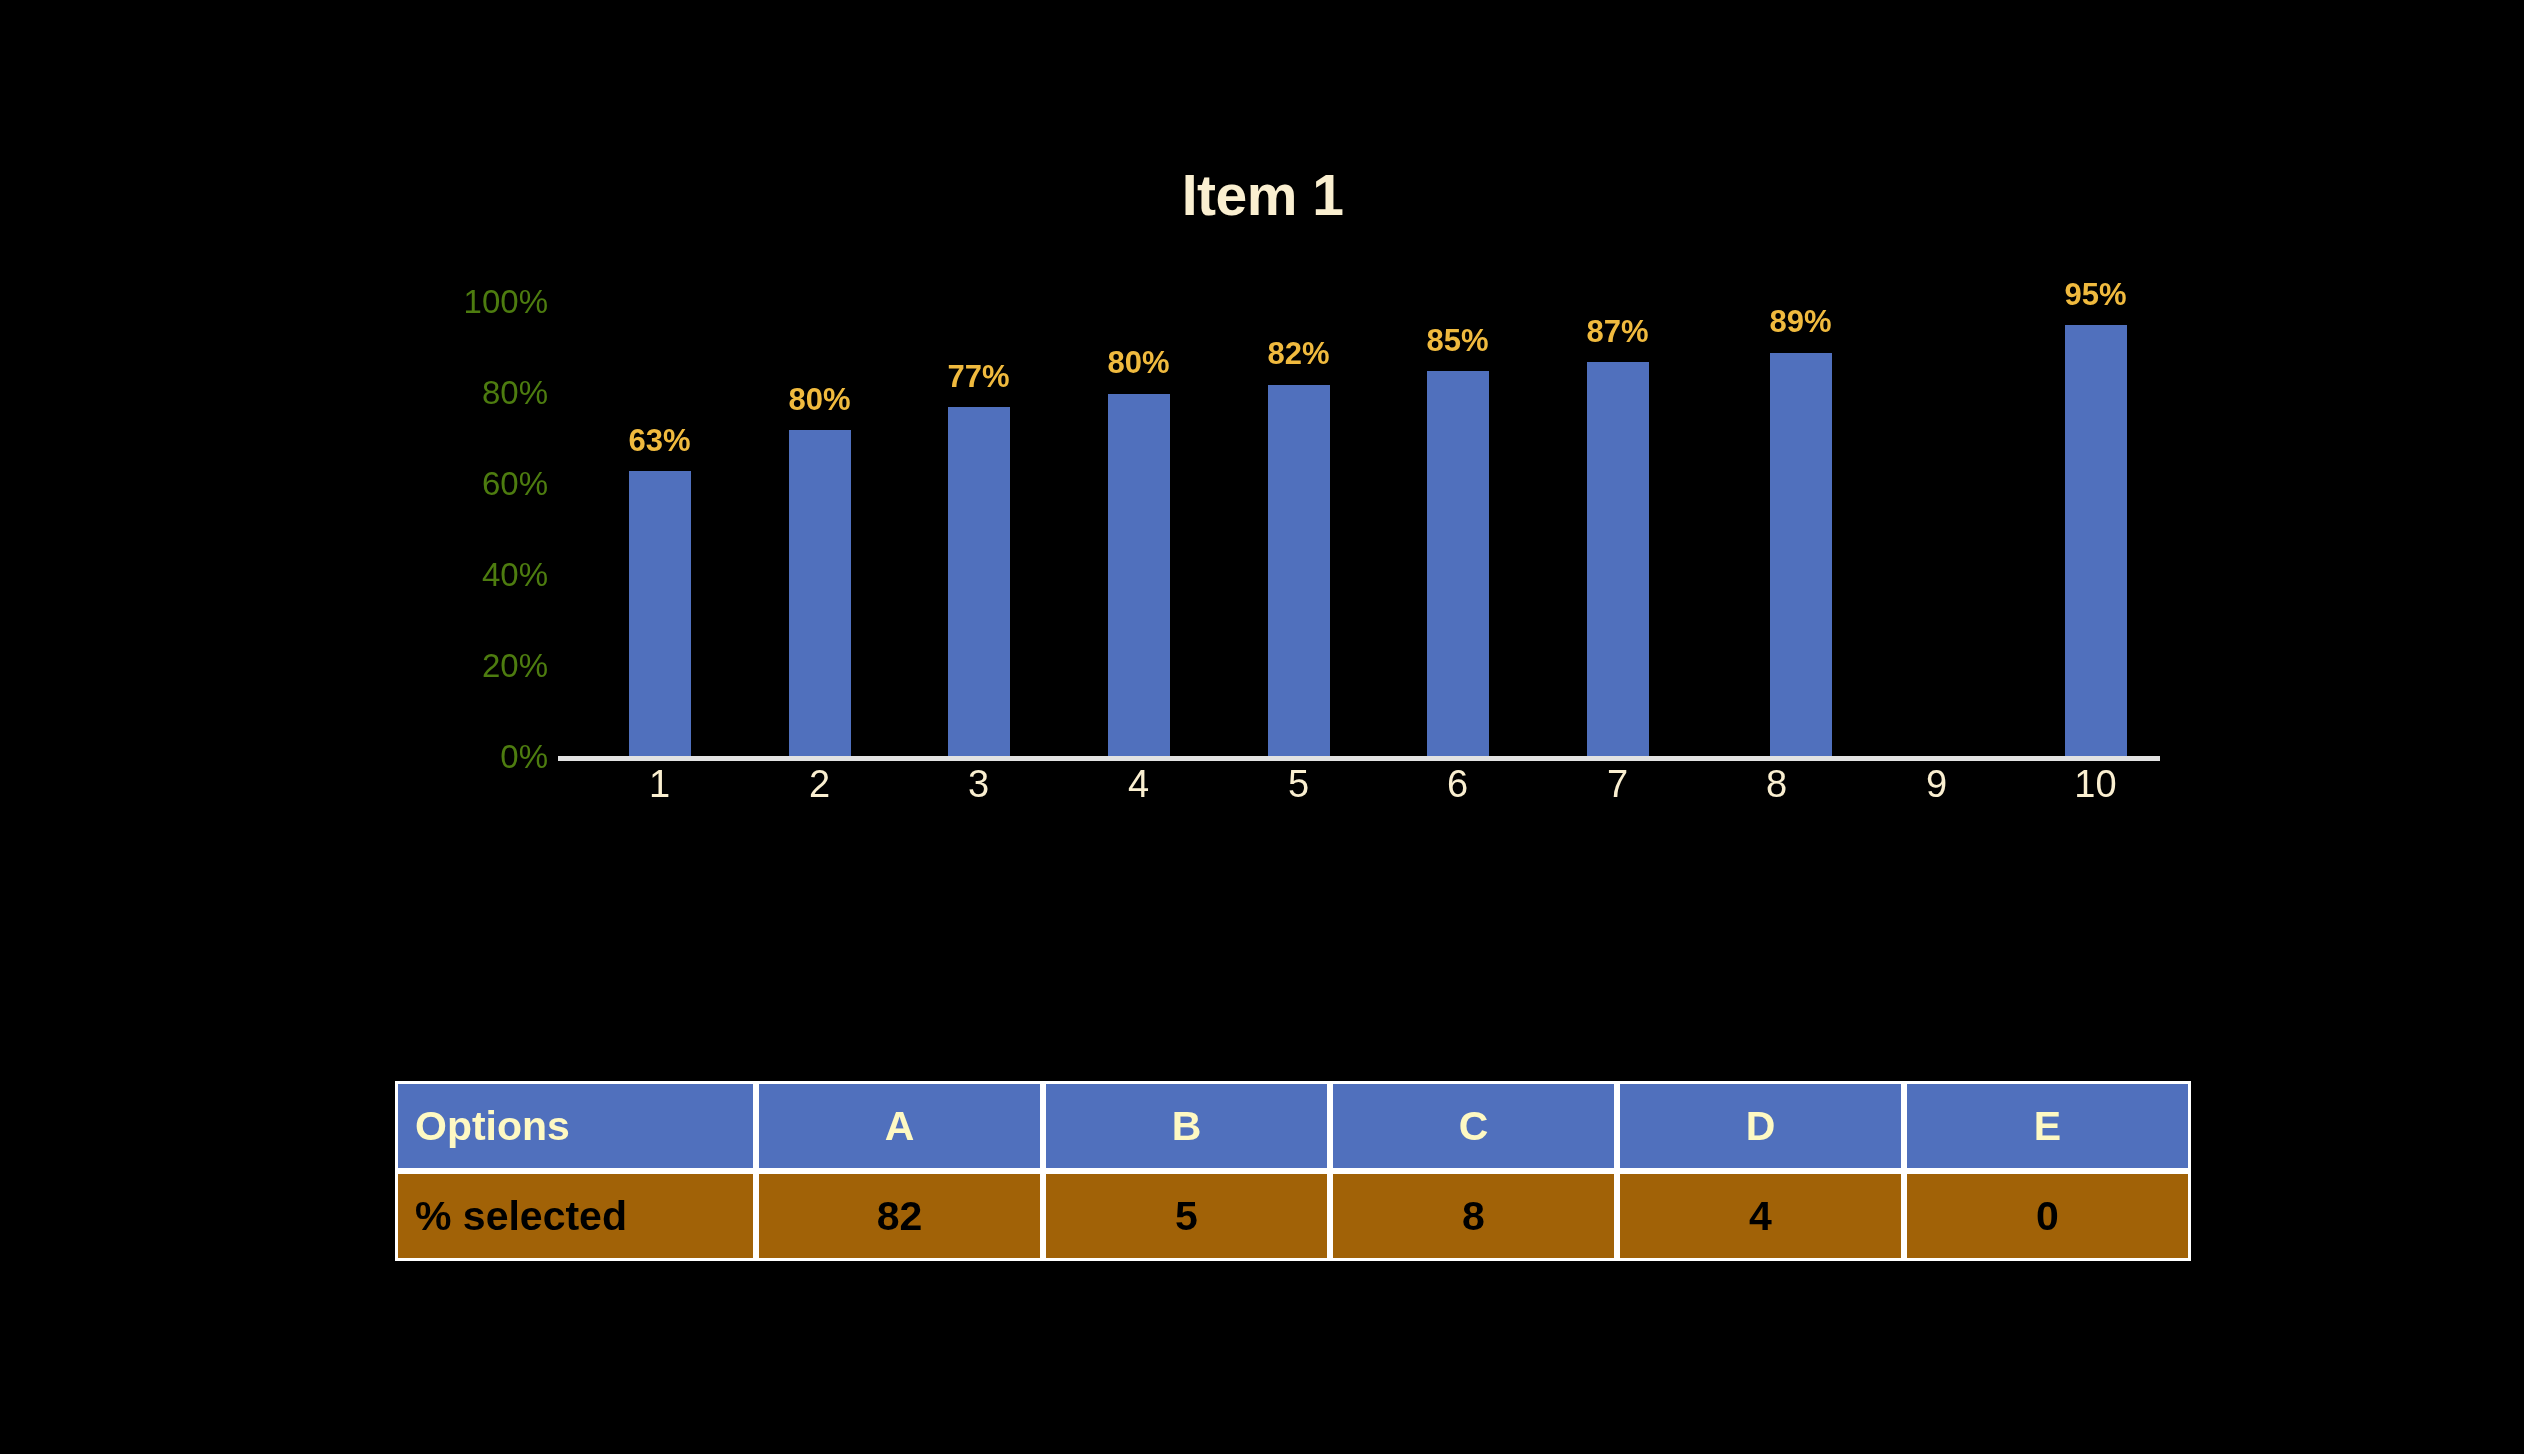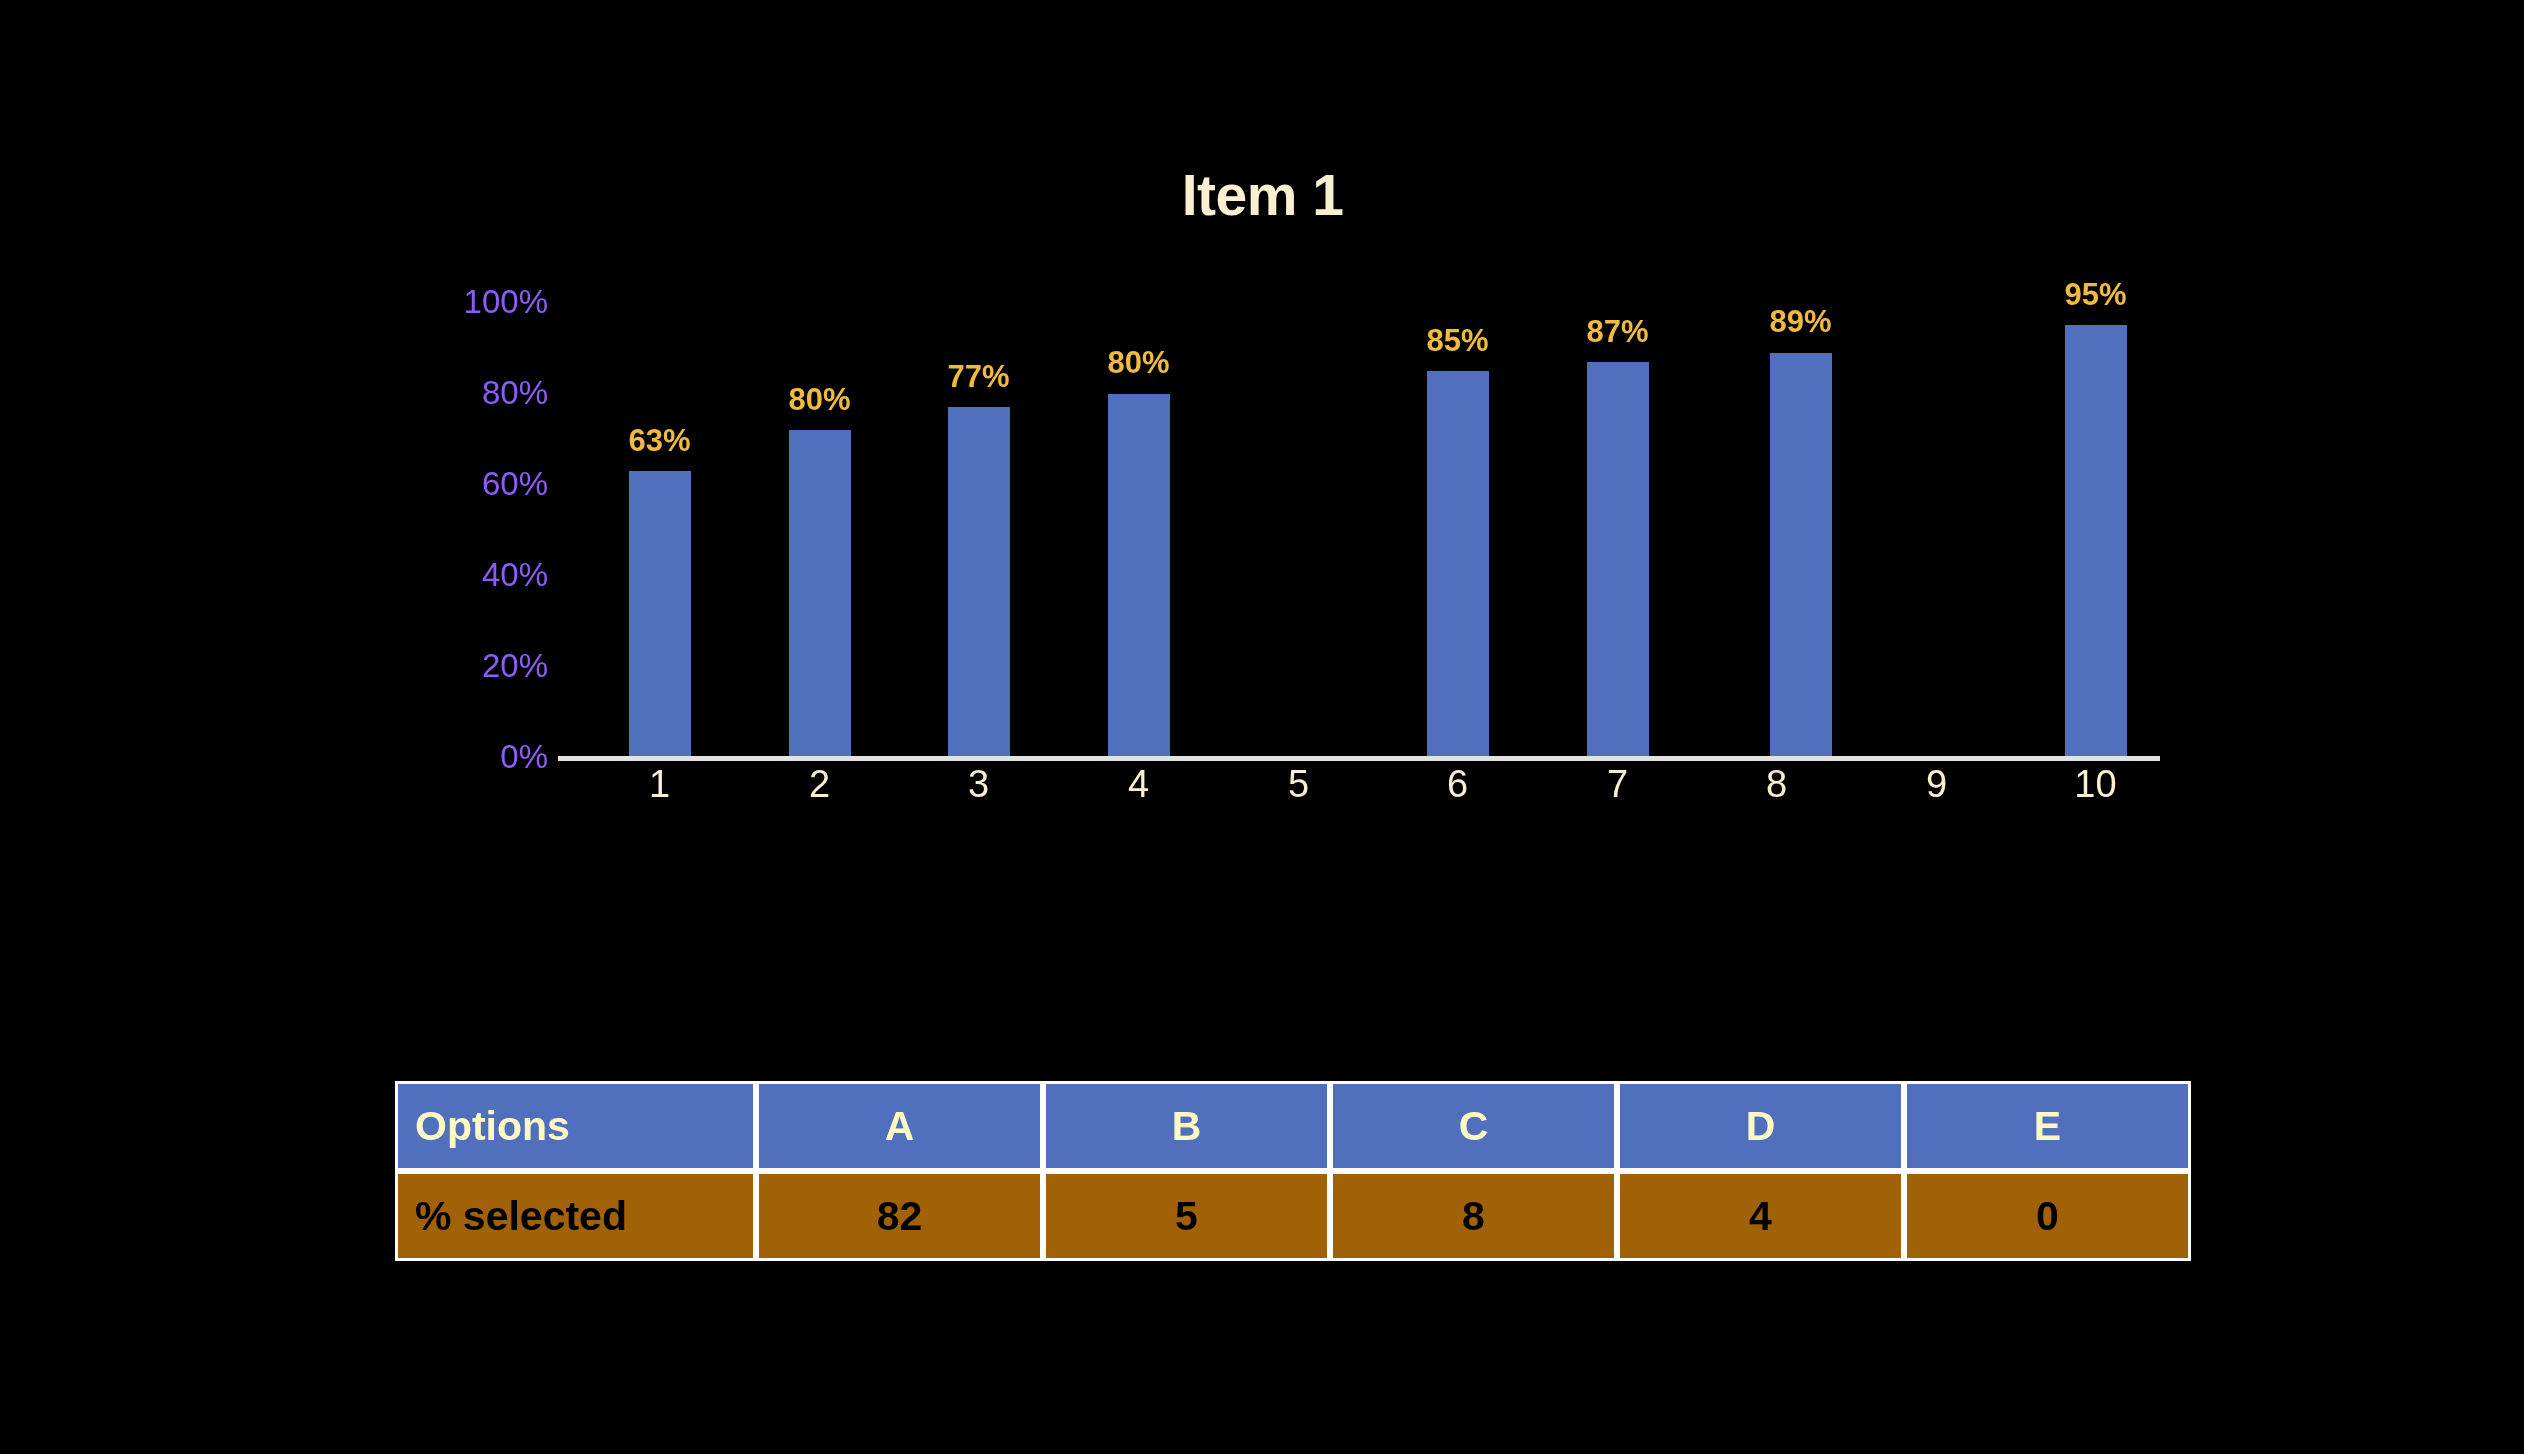--- a/index.html
+++ b/index.html
@@ -43,21 +43,21 @@
     width:1602px; height:5px;
     background:#E2E2E2;
   }
 
   
   .ytick {
     position:absolute;
     right:0;
     width:131px;
     text-align:right;
-    color:#8b5cf6;
+    color:#4d7c0f;
     font-size:33px;
     line-height:1;
     transform:translateY(-50%);
   }
   #yticks {
     position:absolute;
     left:412px; top:283px;
     width:136px; height:475px;
   }
 
@@ -178,20 +178,24 @@
         <div class="bar" style="height: 328px; background: rgb(80, 112, 189);"></div>
         <div class="bar-label" style="bottom: 343px;">80%</div>
       </div>
       <div class="bar-slot" style="left: 341px;">
         <div class="bar" style="height: 351px; background: rgb(80, 112, 189);"></div>
         <div class="bar-label" style="bottom: 366px;">77%</div>
       </div>
       <div class="bar-slot" style="left: 501px;">
         <div class="bar" style="height: 364px; background: rgb(80, 112, 189);"></div>
         <div class="bar-label" style="bottom: 380px;">80%</div>
+      </div>
+      <div class="bar-slot" style="left: 661px;">
+        <div class="bar" style="height: 373px; background: rgb(80, 112, 189);"></div>
+        <div class="bar-label" style="bottom: 389px;">82%</div>
       </div>
       <div class="bar-slot" style="left: 820px;">
         <div class="bar" style="height: 387px; background: rgb(80, 112, 189);"></div>
         <div class="bar-label" style="bottom: 402px;">85%</div>
       </div>
       <div class="bar-slot" style="left: 980px;">
         <div class="bar" style="height: 396px; background: rgb(80, 112, 189);"></div>
         <div class="bar-label" style="bottom: 411px;">87%</div>
       </div>
       <div class="bar-slot" style="left: 1163px;">

